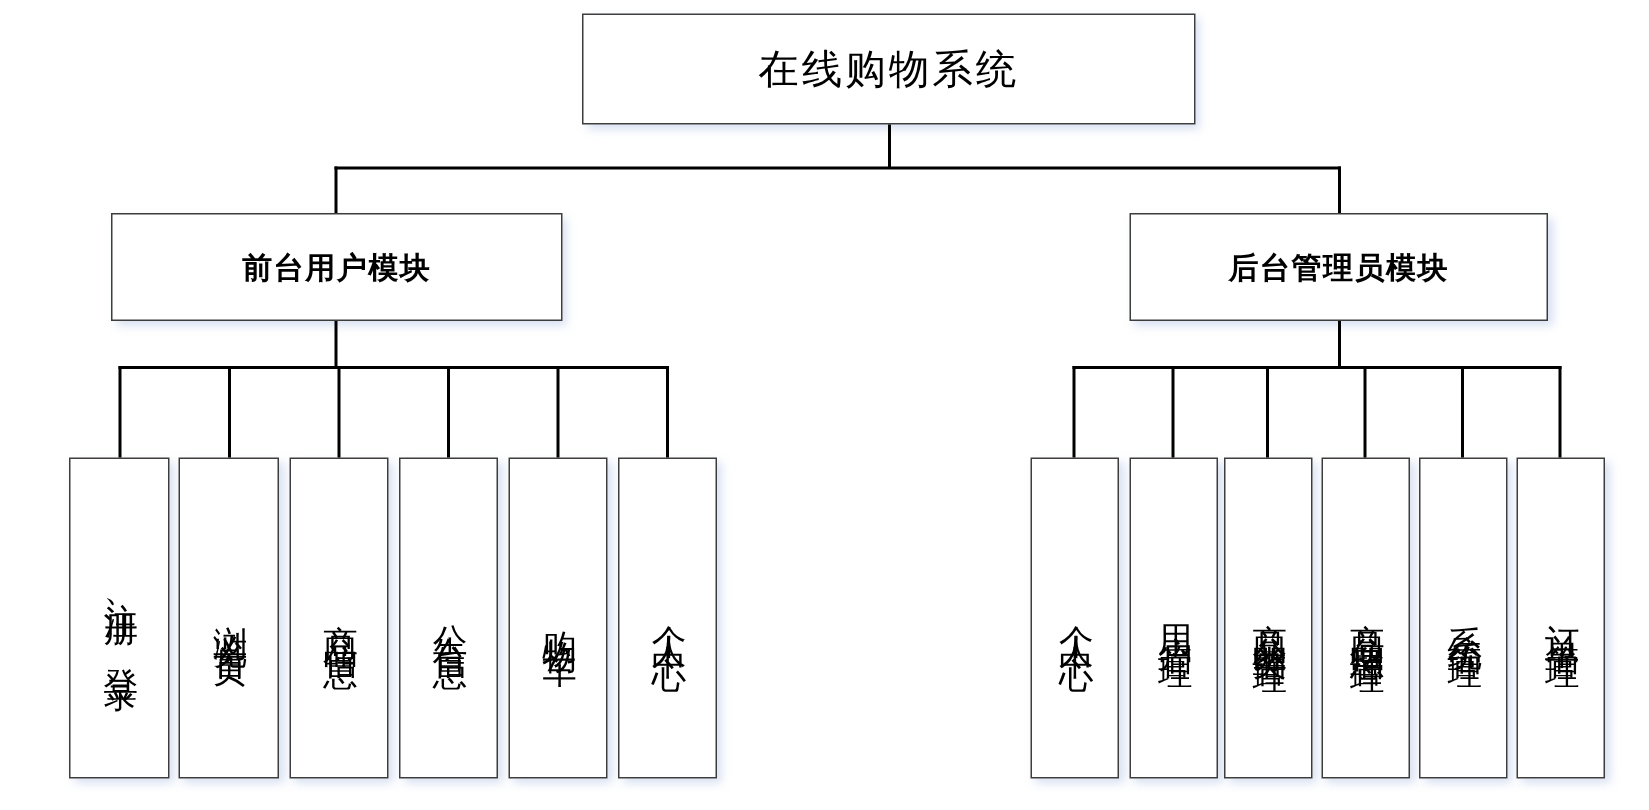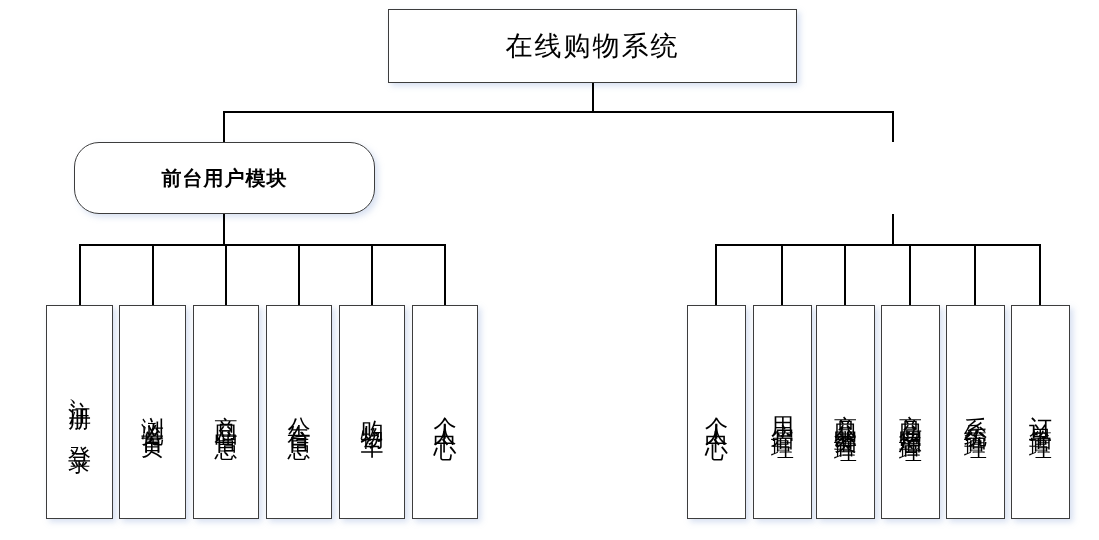--- a/index.html
+++ b/index.html
@@ -26,21 +26,20 @@
     left: 388px; top: 9px; width: 409px; height: 74px;
     font-size: 27px;
     letter-spacing: 2px;
     font-family: "DejaVu Serif", "Liberation Serif", serif;
   }
   .branch-box {
     font-size: 20px;
     font-weight: bold;
     letter-spacing: 1px;
     font-family: "DejaVu Sans", "Liberation Sans", sans-serif;
-    border-radius: 25px;
   }
   .branch-front { left: 74px;  top: 142px; width: 301px; height: 72px; }
   .branch-admin { left: 753px; top: 142px; width: 279px; height: 72px; }
   .leaf { top: 305px; height: 214px; }
   .leaf .vtext {
     writing-mode: vertical-rl;
     text-orientation: upright;
     font-size: 23px;
     letter-spacing: 7px;
     line-height: 1;
@@ -64,20 +63,23 @@
 <body>
 
 <div class="canvas">
 
   <div class="box root-box">
     <span>在线购物系统</span>
   </div>
 
   <div class="box branch-box branch-front">
     <span>前台用户模块</span>
+  </div>
+  <div class="box branch-box branch-admin">
+    <span>后台管理员模块</span>
   </div>
 
   <div class="box leaf" style="left:46px;  width:67px;">
     <span class="vtext">注册、登录</span>
   </div>
   <div class="box leaf" style="left:119px; width:67px;">
     <span class="vtext">浏览首页</span>
   </div>
   <div class="box leaf" style="left:193px; width:66px;">
     <span class="vtext">商品信息</span>

